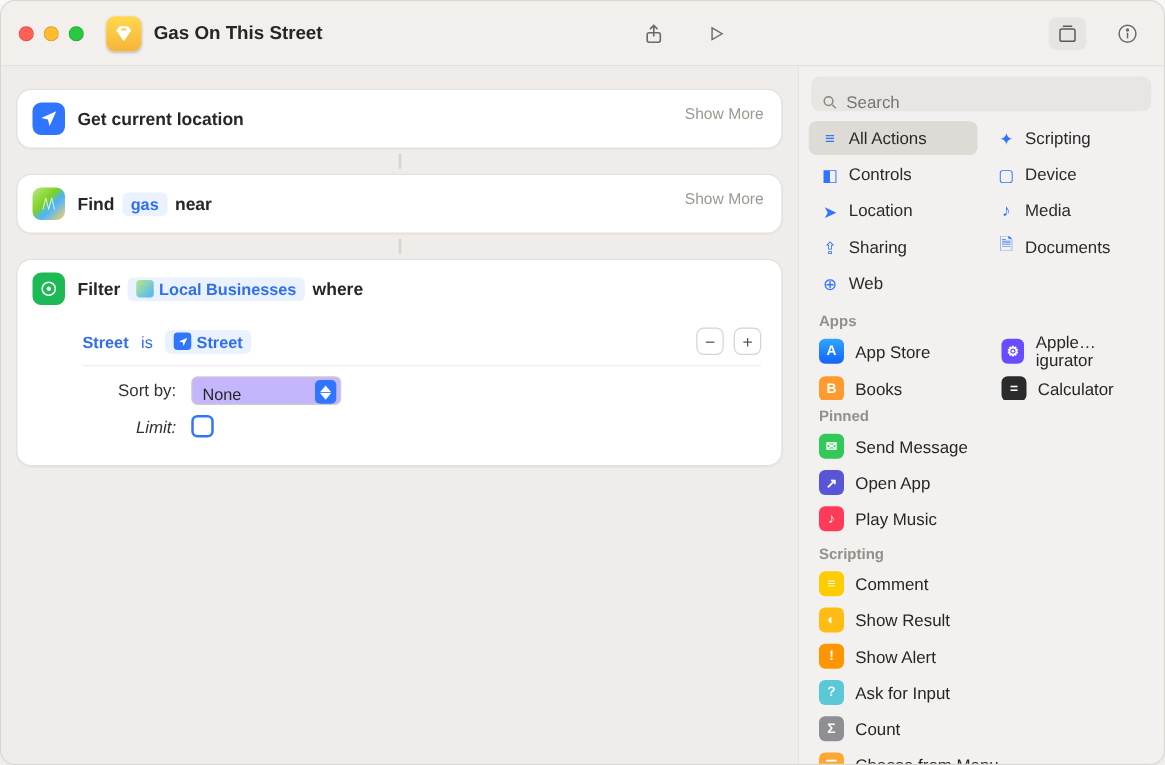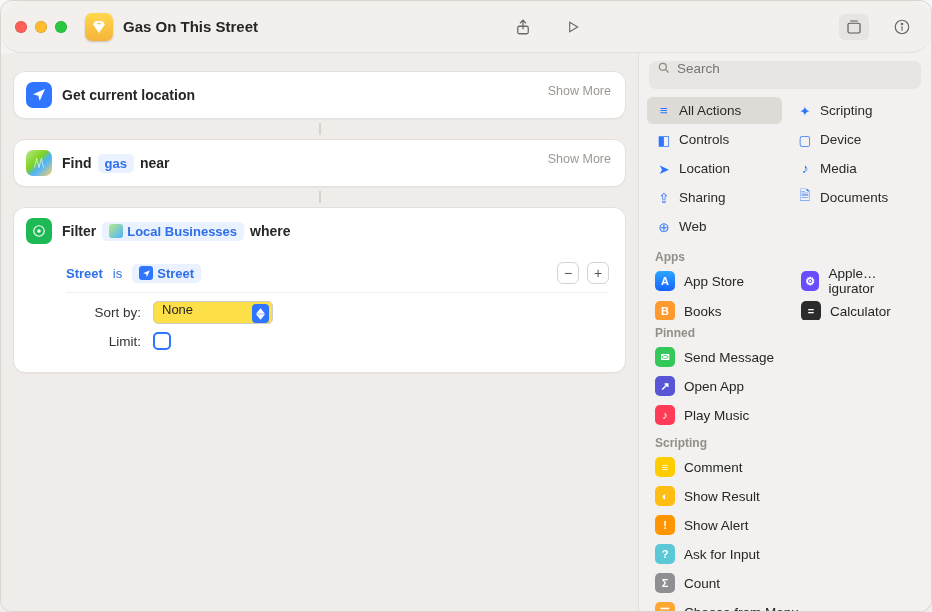--- a/index.html
+++ b/index.html
@@ -15,21 +15,20 @@
   }
   
   .titlebar {
     height: 52px;
     display: flex; align-items: center;
     padding: 0 14px;
     gap: 10px;
     border-bottom: 1px solid #e2dfdc;
     background: #f2efec;
     position: relative;
-    border-radius: 20px;
   }
   .traffic { display:flex; gap:8px; margin-right: 8px;}
   .traffic span { width:12px; height:12px; border-radius:50%; display:inline-block; box-shadow: inset 0 0 0 .5px rgba(0,0,0,.2);}
   .tr-close{background:#ff5f57;} .tr-min{background:#febc2e;} .tr-max{background:#28c840;}
   .app-icon {
     width: 28px; height: 28px; border-radius: 7px;
     background: linear-gradient(#ffd84d,#f6b43a);
     display:flex; align-items:center; justify-content:center;
     color:#fff; font-size:15px; font-weight:700;
     box-shadow: 0 1px 2px rgba(0,0,0,.2);
@@ -68,27 +67,27 @@
 
   .connector { height:12px; display:flex; justify-content:center; margin:-4px 0 4px;}
   .connector span{ width:2px; background:#d6d2cd; height:12px; }
 
   .filter-body { margin:10px 4px 4px 40px; }
   .filter-row { display:flex; align-items:center; gap:10px; padding:8px 0; border-bottom:1px solid #eee; }
   .filter-row:last-of-type{ border-bottom:none; }
   .row-ctrl { margin-left:auto; display:flex; gap:8px; }
   .circ { width:22px; height:22px; border-radius:6px; border:1px solid #d7d4d0; background:#fff; display:flex; align-items:center; justify-content:center; font-size:14px; color:#555; cursor:pointer;}
   .lbl-right { width:75px; text-align:right; color:#333; font-size:13.5px; }
-  .picker { width:120px; height:23px; border:1px solid #cfcbc7; border-radius:5px; background:#fde047; display:flex; align-items:flex-start; padding:0 4px 0 8px; font-size:13px; position:relative;}
+  .picker { width:120px; height:23px; border:1px solid #cfcbc7; border-radius:5px; background:#c4b5fd; display:flex; align-items:flex-end; padding:0 4px 0 8px; font-size:13px; position:relative;}
   .picker .chev { position:absolute; right:3px; top:2px; width:17px; height:19px; background:#2f75ff; border-radius:4px; display:flex; flex-direction:column; align-items:center; justify-content:center; gap:0;}
   .picker .chev svg { display:block; }
   .checkbox { width:18px; height:18px; border:2px solid #2f75ff; border-radius:5px; background:#fff; cursor:pointer;}
 
   
-  .search { margin:8px 10px 6px; background:#e8e5e2; border-radius:7px; height:28px; display:flex; align-items:flex-start; padding:0 8px; gap:6px; color:#8b8782;}
+  .search { margin:8px 10px 6px; background:#e8e5e2; border-radius:7px; height:28px; display:flex; align-items:flex-end; padding:0 8px; gap:6px; color:#8b8782;}
   .search input { flex:1; border:none; outline:none; background:transparent; font-size:13.5px; color:#444;}
   .cat-grid { display:grid; grid-template-columns:1fr 1fr; gap:2px 6px; padding:2px 8px 4px; }
   .cat { display:flex; align-items:center; gap:6px; height:27px; border-radius:6px; padding:0 8px; font-size:13.5px; cursor:pointer; color:#2a2a2a;}
   .cat.active { background:#dedad6; }
   .cat .ci { width:18px; text-align:center; }
   .section-label { padding:6px 16px 2px; color:#938f89; font-size:12px; font-weight:600;}
   .app-row, .act-row {display:flex; align-items:center; gap:9px; height:28px; margin:1px 8px; border-radius:6px; padding:0 8px; font-size:13.5px; cursor:pointer;}
   .mini { width:20px; height:20px; border-radius:5px; display:flex; align-items:center; justify-content:center; color:#fff; font-size:11px; font-weight:700;}
   .m-appstore{background:linear-gradient(#2ea6ff,#1463ff);} 
   .m-books{background:#ff9a2e;} 
@@ -234,21 +233,21 @@
                 <svg width="9" height="6" viewBox="0 0 10 6" fill="#fff">
                     <path d="M5 0l5 6H0z"></path>
                   </svg>
                 <svg width="9" height="6" viewBox="0 0 10 6" fill="#fff">
                     <path d="M5 6L0 0h10z"></path>
                   </svg>
               </span>
             </div>
           </div>
 
-          <div class="filter-row" style="border:none; gap:12px; padding-top:0;">
+          <div class="filter-row" style="border:none; gap:12px; padding-top:0;font-style:italic;">
             <span class="lbl-right">Limit:</span>
             <div class="checkbox"></div>
           </div>
         </div>
       </div>
 
     </div>
 
     <div class="side">
       <div class="search">

